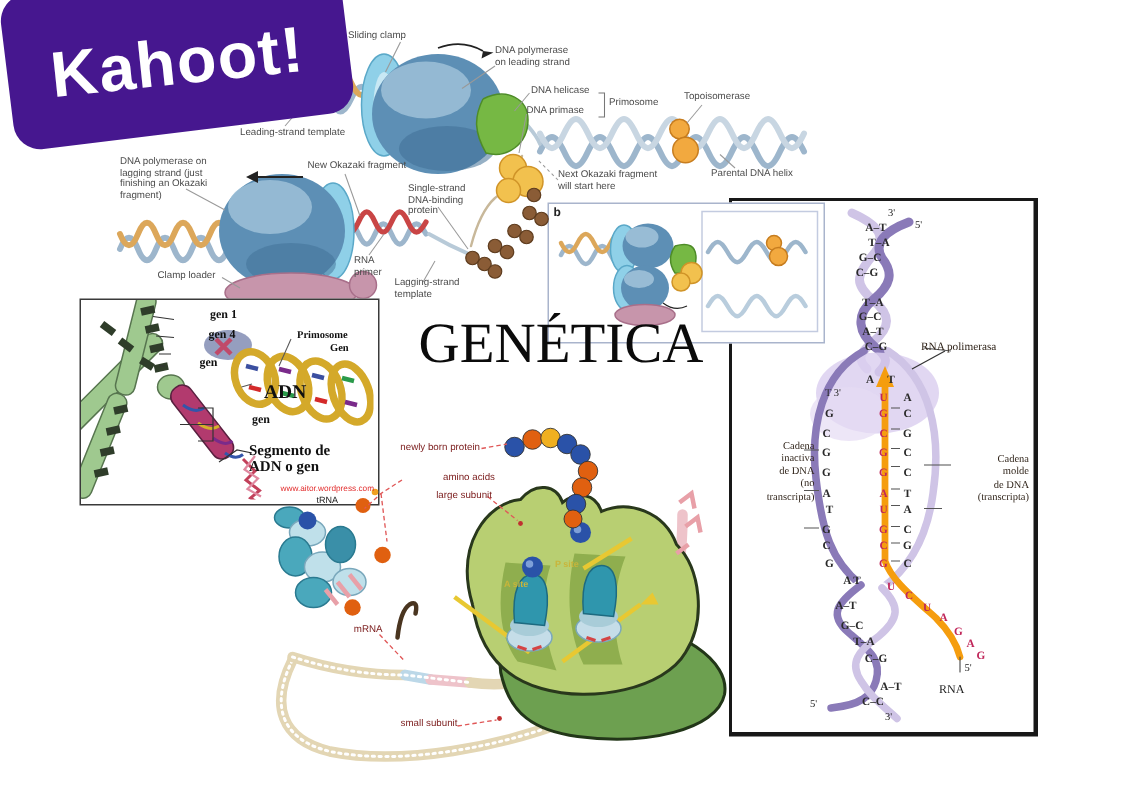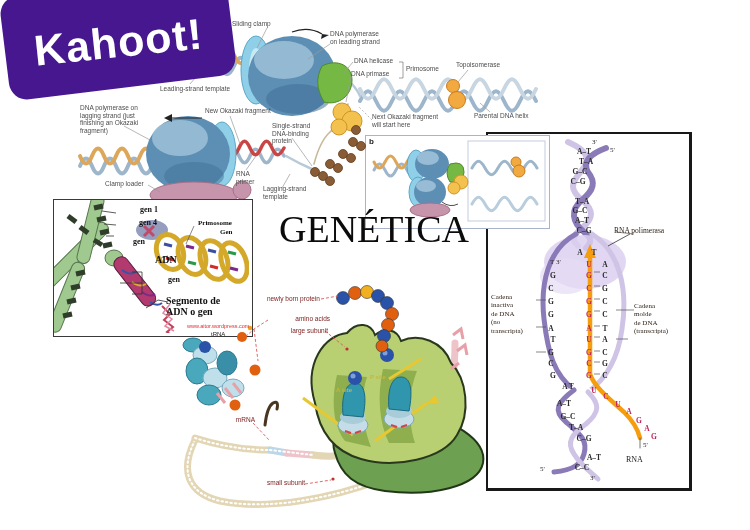--- a/index.html
+++ b/index.html
@@ -23,21 +23,21 @@
   .clab{position:absolute;font-family:"Liberation Serif","DejaVu Serif",serif;font-weight:bold;
         color:#101010;font-size:8px;line-height:1.1;white-space:pre-line;margin-left:22px;}
   
   #fig-pb{left:365px;top:135px;width:183px;height:92px;background:#fff;
           border:1px solid #a9b4cc;z-index:12;}
   #pb-label{position:absolute;left:3px;top:1px;font-size:8px;font-weight:bold;color:#222;}
   
   #fig-tr{left:486px;top:132px;width:201px;height:354px;background:#fff;z-index:10;
           border:2px solid #181818;border-right-width:3px;border-bottom-width:3px;}
   .tlab{position:absolute;font-family:"Liberation Serif","DejaVu Serif",serif;color:#30241a;
-        font-size:7px;line-height:1.2;text-align:left;white-space:pre-line;}
+        font-size:7px;line-height:1.2;text-align:right;white-space:pre-line;}
   
   #fig-rib{left:175px;top:283px;width:330px;height:230px;z-index:30;}
   .blab{position:absolute;font-size:6.5px;color:#7a1b1b;line-height:1.1;text-align:right;}
   .site{position:absolute;font-size:6px;color:#c9b53a;font-weight:bold;}
   #rib-watermark{position:absolute;left:12px;top:40px;font-size:5.5px;color:#e22d2d;}
   #rib-trna{position:absolute;left:36px;top:48px;font-size:6px;color:#222;}
   svg{display:block;}
   svg text{font-family:"Liberation Serif","DejaVu Serif",serif;}
 </style>
 </head>
@@ -391,21 +391,21 @@
       </g>
     </svg>
     <div class="clab" style="left:64px;top:6px;">gen 1</div>
     <div class="clab" style="left:63px;top:19px;">gen 4</div>
     <div class="clab" style="left:57px;top:38px;">gen</div>
     <div class="clab" style="left:92px;top:76px;">gen</div>
     <div class="clab" style="left:90px;top:95px;font-size:10px;">Segmento de
 ADN o gen</div>
     <div class="clab" style="left:122px;top:20px;font-size:7px;">Primosome</div>
     <div class="clab" style="left:144px;top:29px;font-size:7px;">Gen</div>
-    <div class="clab" style="left:79px;top:54px;font-size:10px;">ADN</div>
+    <div class="clab" style="left:100px;top:54px;font-size:13px;">ADN</div>
   </div>
 
   <div class="abs" id="fig-rib">
     <svg width="330" height="230" viewBox="0 0 330 230">
 
       <g fill="none" stroke-linecap="round">
         <path d="M20,157 C5,187 12,210 45,218 C95,228 160,214 205,197" stroke="#e3d6b4" stroke-width="7"></path>
         <path d="M20,157 C5,187 12,210 45,218 C95,228 160,214 205,197" stroke="#fff" stroke-width="2" stroke-dasharray="1.5,3"></path>
         <path d="M20,155 C45,163 70,167 95,167" stroke="#e3d6b4" stroke-width="7"></path>
         <path d="M95,167 L112,170" stroke="#bcd8e8" stroke-width="7"></path>

